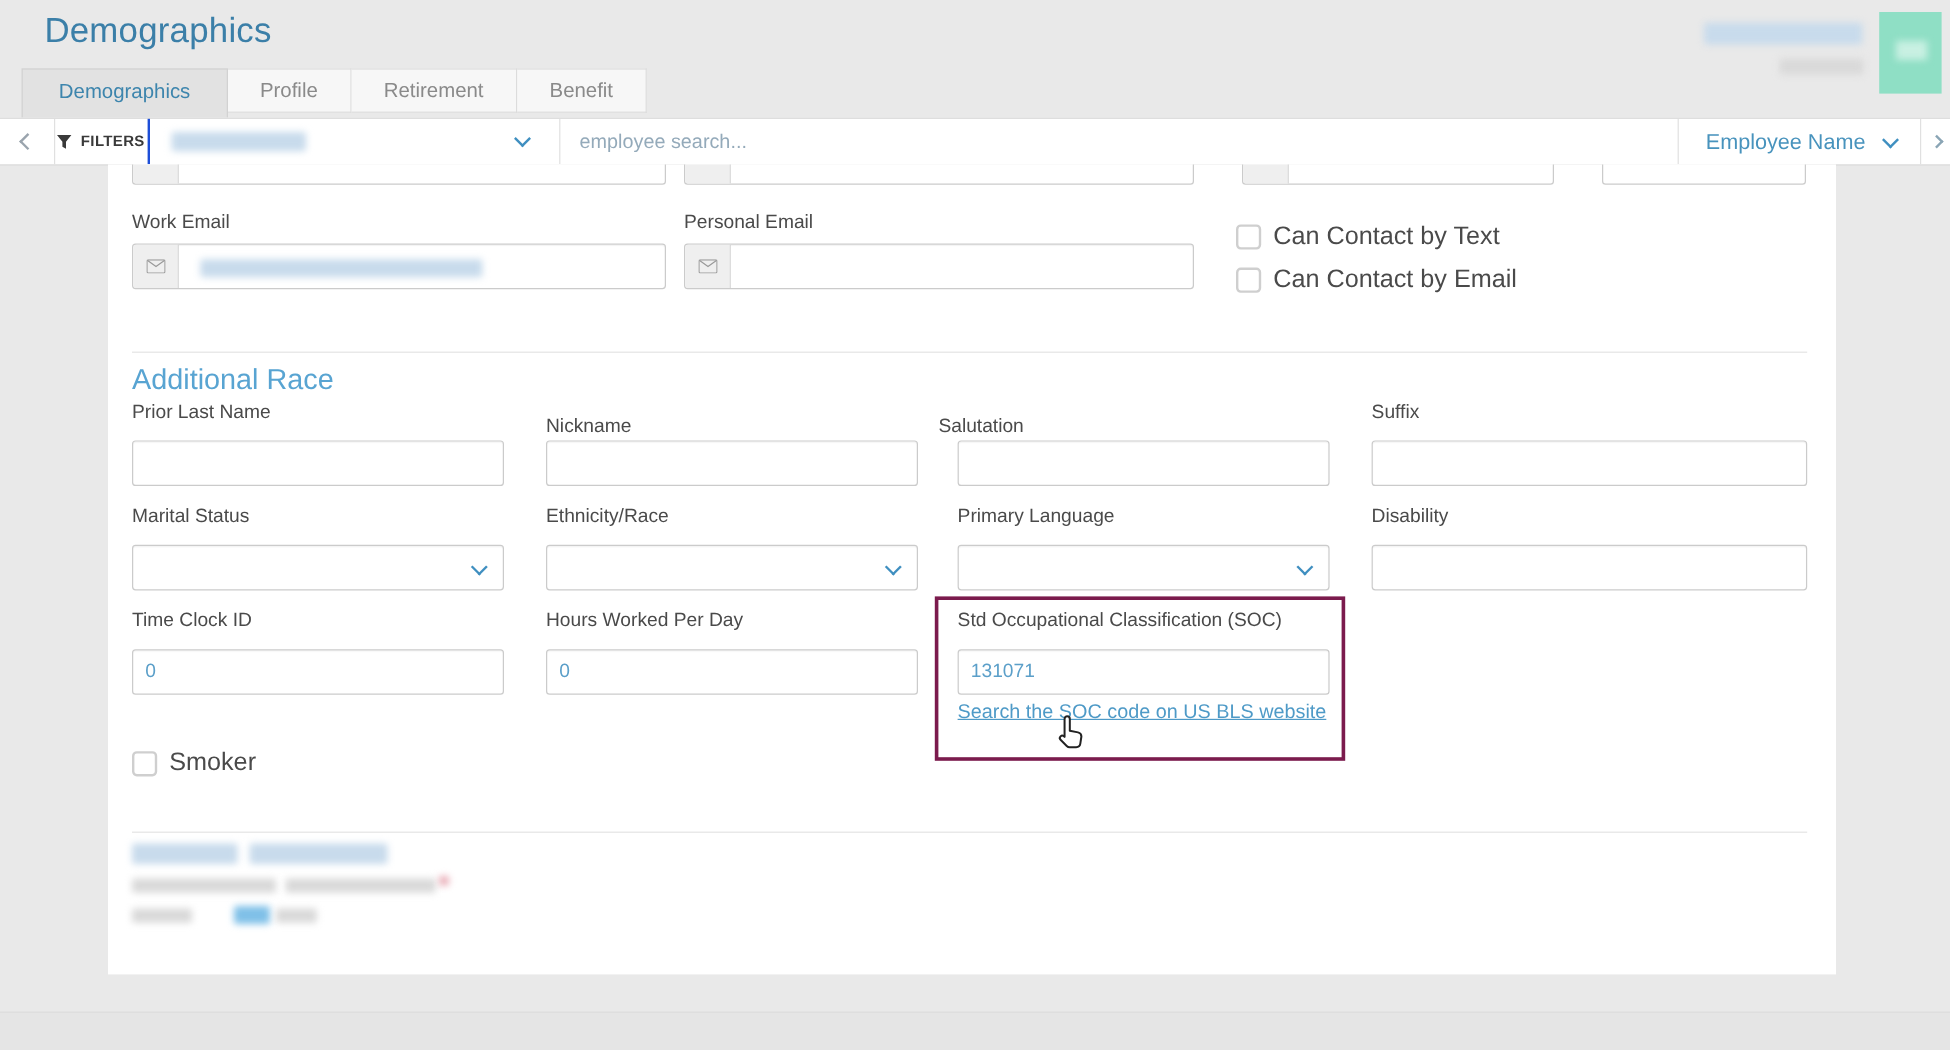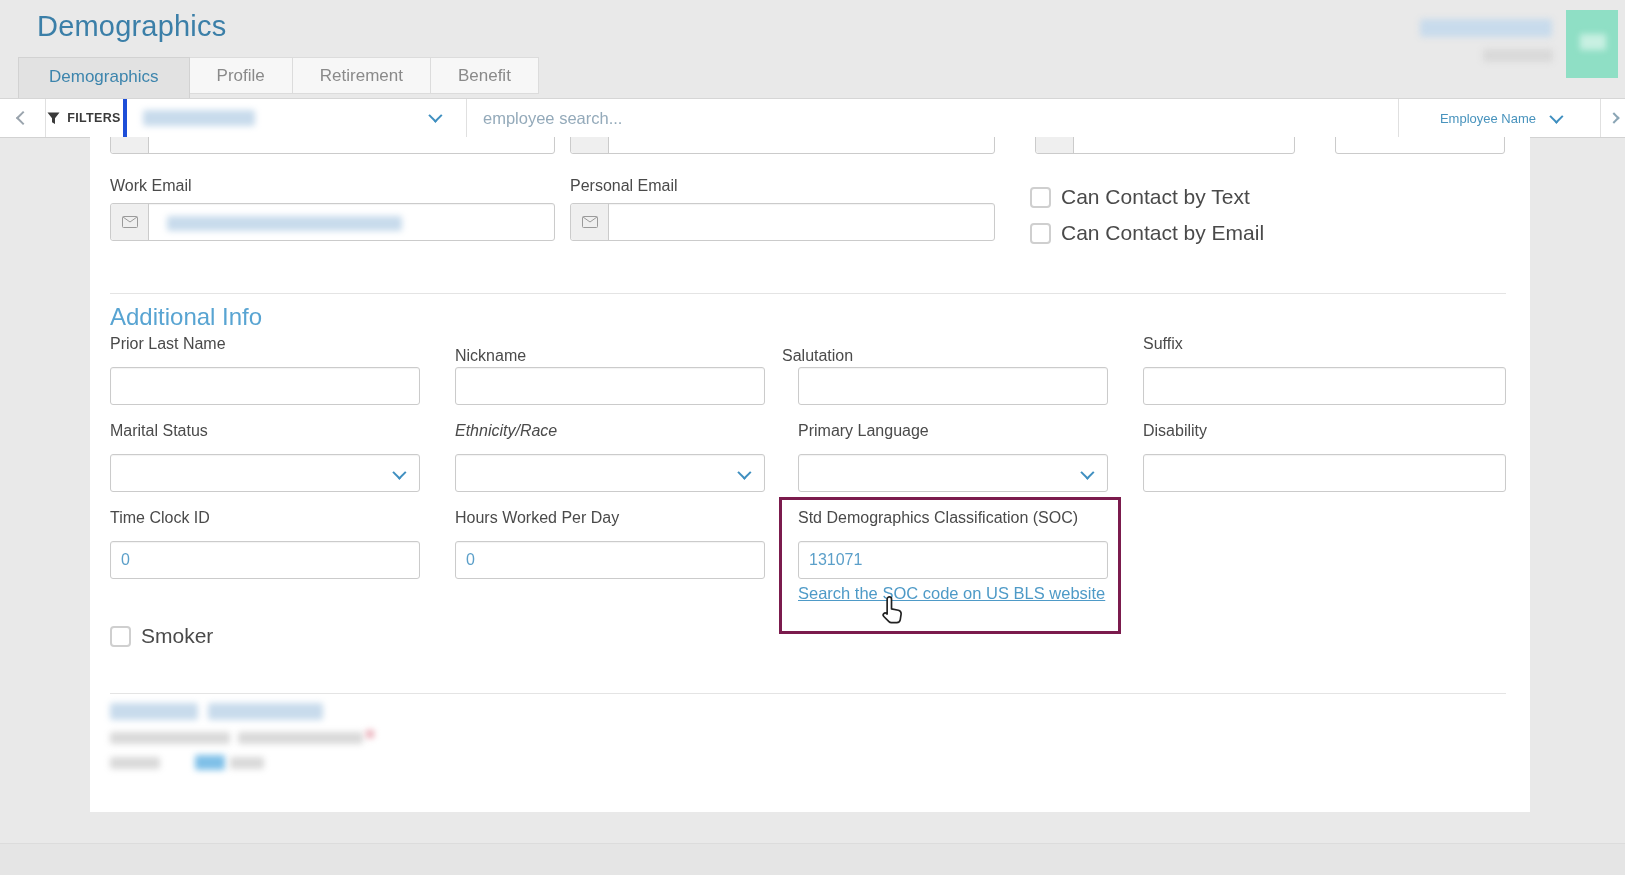--- a/index.html
+++ b/index.html
@@ -34,31 +34,31 @@
     background:#e2e2e2;border-color:#d2d2d2;color:#3d85ad;
     height:41px;line-height:38px;padding:0 30px;
   }
   
   .filter-bar{
     position:absolute;left:0;top:98px;width:1625px;height:38px;
     background:#fff;border-top:1px solid #d6d6d6;border-bottom:1px solid #d2d2d2;
   }
   .fb-item{position:absolute;top:0;height:38px;display:flex;align-items:center;}
   .fb-prev{left:0;width:45px;justify-content:center;border-right:1px solid #e0e0e0;cursor:pointer;}
-  .fb-filters{left:45px;width:78px;justify-content:center;gap:7px;border-right:4px solid #1d4ed8;cursor:pointer;}
+  .fb-filters{left:45px;width:78px;justify-content:center;gap:7px;border-right:2px solid #1d4ed8;cursor:pointer;}
   .fb-filters span{font-size:12.5px;font-weight:bold;color:#3a3a3a;letter-spacing:.3px;}
   .fb-empfilter{left:123px;width:343px;border-right:1px solid #e0e0e0;cursor:pointer;}
   .fb-search{left:466px;width:932px;}
   .fb-search input{
     width:100%;height:36px;border:0;outline:none;padding:0 0 0 17px;
     font-family:"Liberation Sans",sans-serif;font-size:16.5px;color:#4a7a99;background:transparent;
   }
   .fb-search input::placeholder{color:#94aaba;}
   .fb-sort{left:1398px;width:202px;border-left:1px solid #e0e0e0;justify-content:center;gap:14px;cursor:pointer;}
-  .fb-sort span{font-size:13px;color:#4893bd;text-align:center;}
+  .fb-sort span{font-size:18px;color:#4893bd;text-align:center;}
   .fb-next{left:1600px;width:25px;justify-content:center;border-left:1px solid #e0e0e0;cursor:pointer;}
   .chev{display:inline-block;width:8px;height:8px;border-right:2px solid #3f8fc0;border-bottom:2px solid #3f8fc0;}
   .chev-down{transform:rotate(45deg) translateY(-2px);}
   .chev-left{transform:rotate(135deg);border-color:#9aa4ad;}
   .chev-right{transform:rotate(-45deg);border-color:#8aa5b5;width:6px;height:6px;}
   
   .card{
     position:absolute;left:90px;top:137px;width:1440px;height:675px;
     background:#fff;overflow:hidden;
   }
@@ -195,53 +195,53 @@
     <div class="checkbox"></div>
     <span>Can Contact by Text</span>
   </div>
   <div class="check-row" style="left:940px;top:84px;">
     <div class="checkbox"></div>
     <span>Can Contact by Email</span>
   </div>
 
   <div class="divider" style="top:156px;"></div>
 
-  <div class="section-heading" style="top:166px;">Additional Info</div>
+  <div class="section-heading" style="top:166px;">Additional Race</div>
 
   <div class="field-label" style="left:20px;top:198px;text-align:right;">Prior Last Name</div>
   <div class="tbox" style="left:20px;top:230px;width:310px;"><input value="" style=""></div>
   <div class="field-label" style="left:365px;top:210px;text-align:center;">Nickname</div>
   <div class="tbox" style="left:365px;top:230px;width:310px;"><input value="" style=""></div>
   <div class="field-label" style="left:692px;top:198px;margin-top:12px;">Salutation</div>
   <div class="tbox" style="left:708px;top:230px;width:310px;"><input value="" style=""></div>
   <div class="field-label" style="left:1053px;top:198px;">Suffix</div>
   <div class="tbox" style="left:1053px;top:230px;width:363px;"><input value="" style=""></div>
 
   <div class="field-label" style="left:20px;top:285px;">Marital Status</div>
   <div class="selectbox" style="left:20px;top:317px;width:310px;">
       <i class="chev chev-down"></i>
     </div>
-  <div class="field-label" style="left:365px;top:285px;font-style:italic;">Ethnicity/Race</div>
+  <div class="field-label" style="left:365px;top:285px;">Ethnicity/Race</div>
   <div class="selectbox" style="left:365px;top:317px;width:310px;">
       <i class="chev chev-down"></i>
     </div>
   <div class="field-label" style="left:708px;top:285px;">Primary Language</div>
   <div class="selectbox" style="left:708px;top:317px;width:310px;">
       <i class="chev chev-down"></i>
     </div>
   <div class="field-label" style="left:1053px;top:285px;">Disability</div>
   <div class="tbox" style="left:1053px;top:317px;width:363px;"><input value="" style=""></div>
 
   <div class="field-label" style="left:20px;top:372px;">Time Clock ID</div>
   <div class="tbox" style="left:20px;top:404px;width:310px;"><input value="0" style=""></div>
   <div class="field-label" style="left:365px;top:372px;">Hours Worked Per Day</div>
   <div class="tbox" style="left:365px;top:404px;width:310px;"><input value="0" style=""></div>
 
   <div class="soc-outline" style="left:689px;top:360px;width:342px;height:137px;"></div>
-  <div class="field-label" style="left:708px;top:372px;">Std Demographics Classification (SOC)</div>
+  <div class="field-label" style="left:708px;top:372px;">Std Occupational Classification (SOC)</div>
   <div class="tbox" style="left:708px;top:404px;width:310px;"><input value="131071" style=""></div>
   <a class="soc-link" style="left:708px;top:447px;text-align:center;">Search the SOC code on US BLS website</a>
   <svg style="position:absolute;left:785px;top:458px;" width="32" height="36" viewBox="0 0 24 28">
     <path d="M9 12V3.2c0-1 .8-1.7 1.7-1.7 1 0 1.7.8 1.7 1.7v7.6l5.3 1.1c1.3.3 2.2 1.4 2.2 2.7l-.7 4.6c-.2 1.3-1.3 2.3-2.7 2.3h-4.2c-.7 0-1.4-.3-1.9-.8l-4-4c-.6-.6-.6-1.6 0-2.2.6-.6 1.5-.6 2.1-.1l.5.4z" fill="#ffffff" stroke="#222" stroke-width="1.3" stroke-linejoin="round"></path>
   </svg>
 
   <div class="check-row" style="left:20px;top:487px;">
     <div class="checkbox"></div>
     <span>Smoker</span>
   </div>

